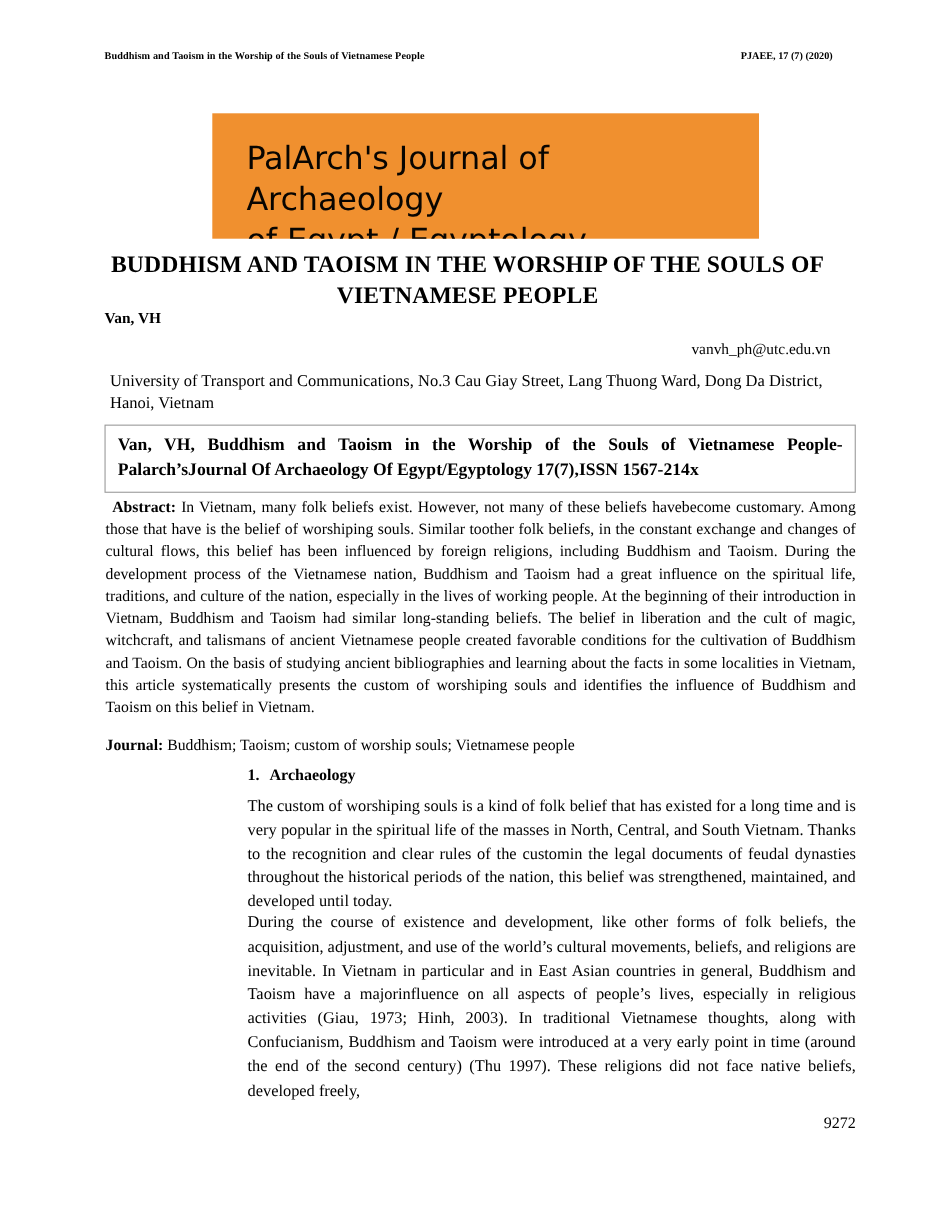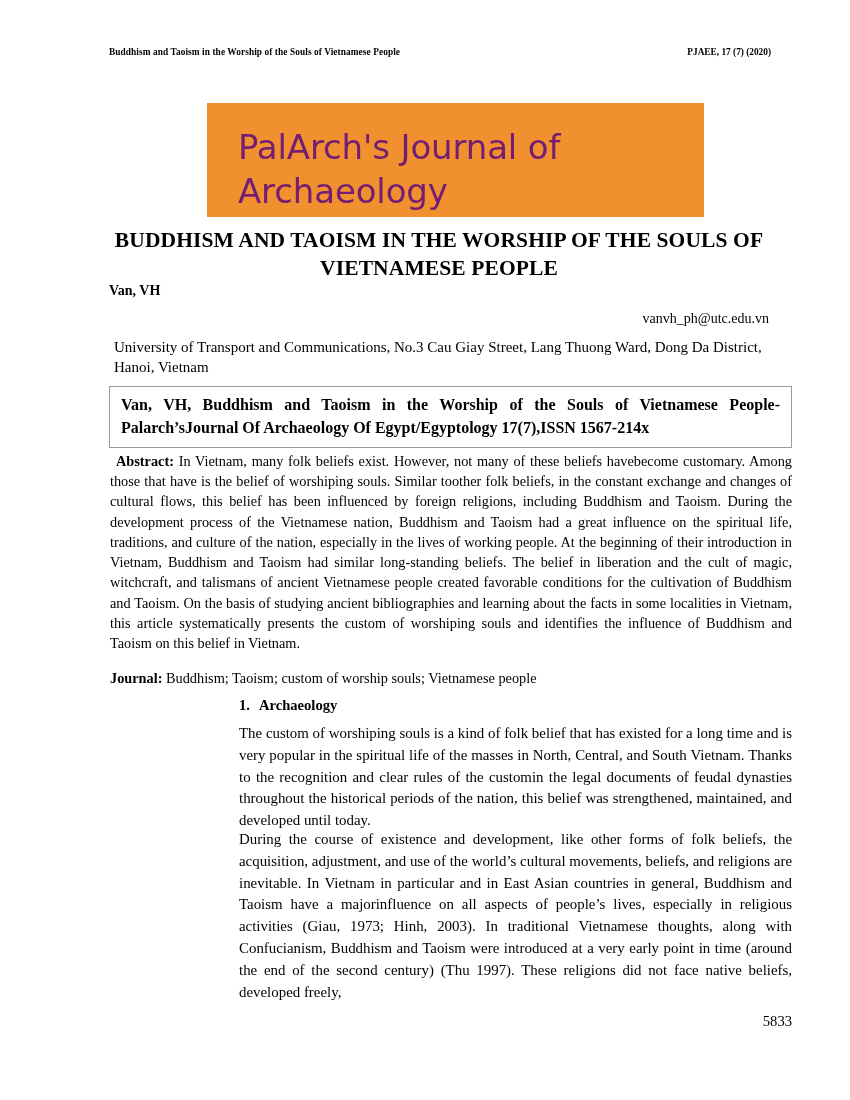--- a/index.html
+++ b/index.html
@@ -11,21 +11,21 @@
     width: 850px;
     height: 1100px;
     position: relative;
     font-family: "Liberation Serif", "DejaVu Serif", serif;
     color: #000000;
     overflow: hidden;
   }
 
   .page {
     position: absolute;
-    left: 14px; top: 0;
+    left: 0; top: 0;
     width: 698px;
     height: 1100px;
   }
 
   
   .running-head {
     position: absolute;
     left: 95px;
     top: 47px;
     width: 660px;
@@ -55,23 +55,23 @@
     width: 497px;
     height: 114px;
     background: #f0902f;
     overflow: hidden;
   }
   .banner-text {
     position: absolute;
     left: 31px;
     top: 23px;
     width: 440px;
-    color: #701a75;
+    color: #000000;
     font-family: "DejaVu Sans", "Liberation Sans", sans-serif;
-    font-size: 34px;
+    font-size: 29px;
     line-height: 1.28;
     font-weight: 400;
     letter-spacing: -0.004em;
     opacity: 0.97;
   }
 
   
   .title {
     position: absolute;
     left: 95px;
@@ -224,15 +224,15 @@
   </div>
 
   <div class="section-heading">
     <span class="num">1.</span><span>Archaeology</span>
   </div>
 
   <div class="body-para para-1">The custom of worshiping souls is a kind of folk belief that has existed for a long time and is very popular in the spiritual life of the masses in North, Central, and South Vietnam. Thanks to the recognition and clear rules of the customin the legal documents of feudal dynasties throughout the historical periods of the nation, this belief was strengthened, maintained, and developed until today.</div>
 
   <div class="body-para para-2">During the course of existence and development, like other forms of folk beliefs, the acquisition, adjustment, and use of the world’s cultural movements, beliefs, and religions are inevitable. In Vietnam in particular and in East Asian countries in general, Buddhism and Taoism have a majorinfluence on all aspects of people’s lives, especially in religious activities (Giau, 1973; Hinh, 2003). In traditional Vietnamese thoughts, along with Confucianism, Buddhism and Taoism were introduced at a very early point in time (around the end of the second century) (Thu 1997). These religions did not face native beliefs, developed freely,</div>
 
-  <div class="page-number">5833</div>
+  <div class="page-number">9272</div>
 
 </div>
 
 </body></html>

